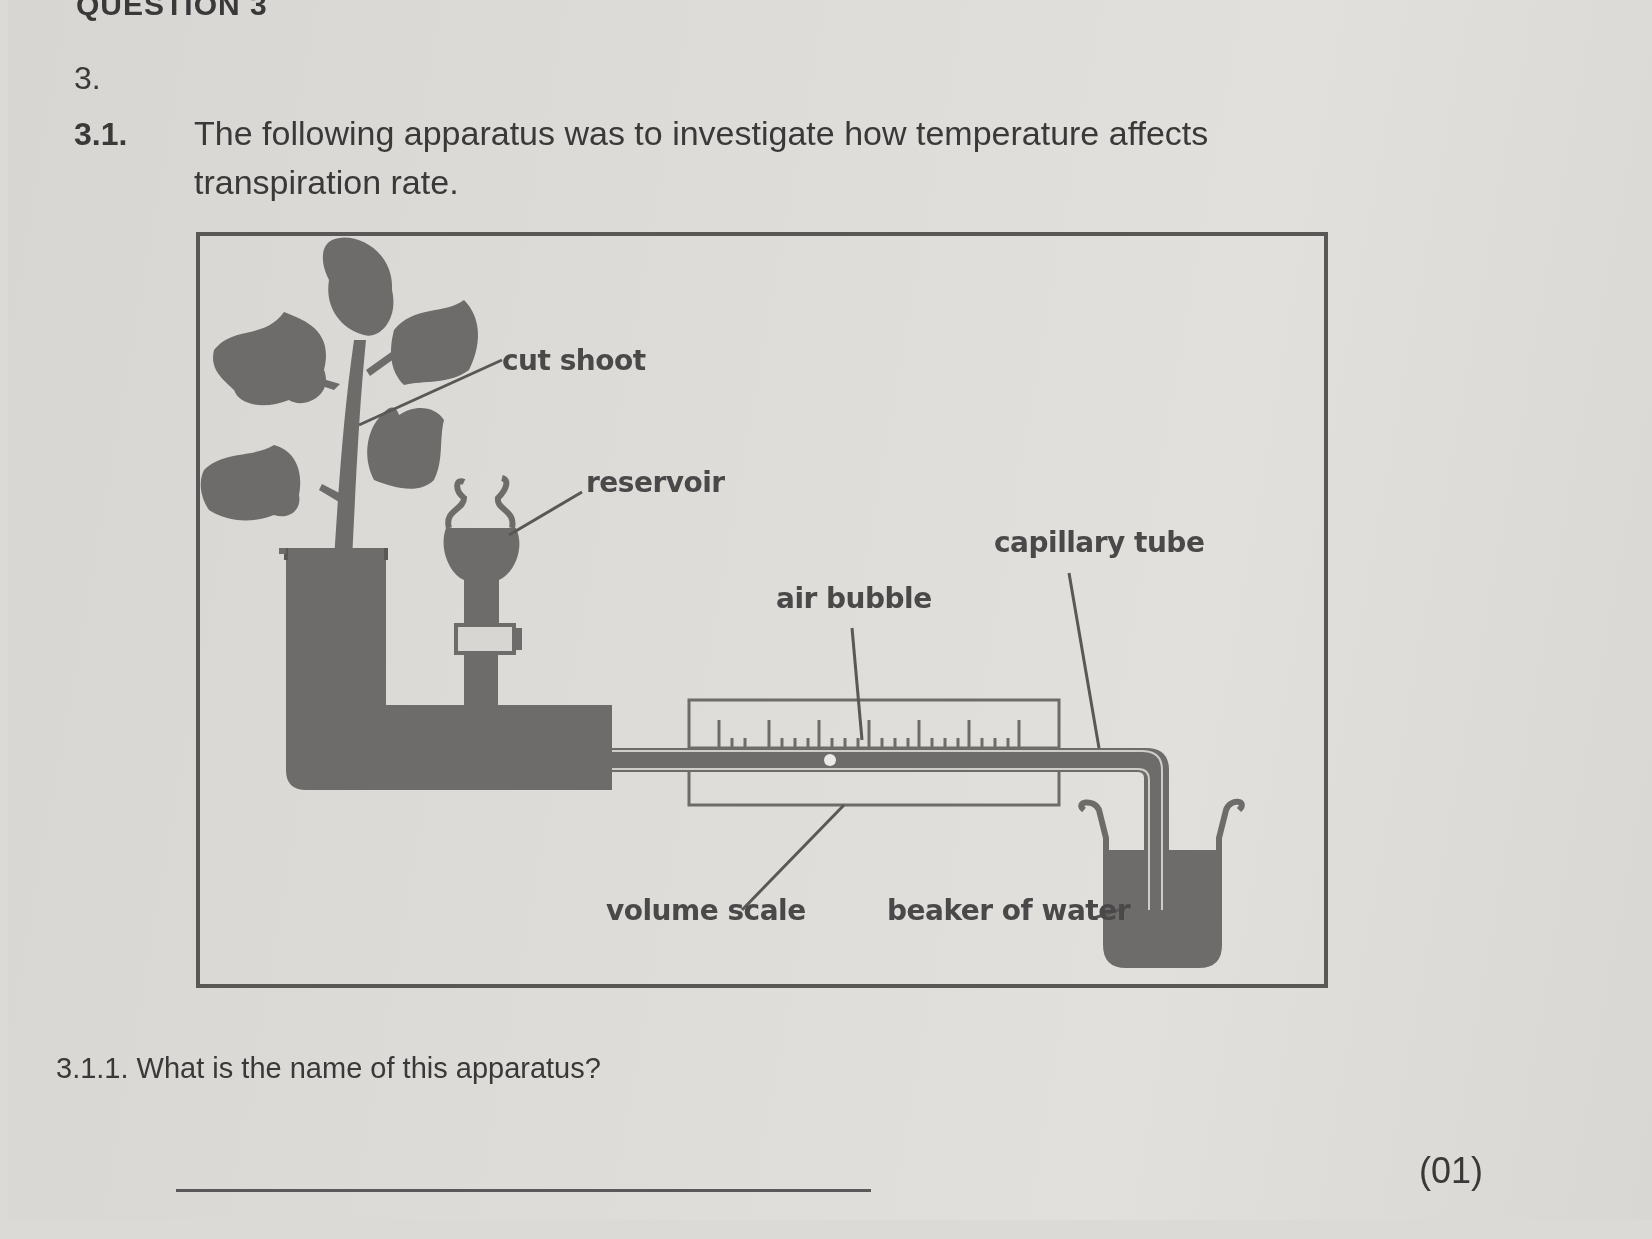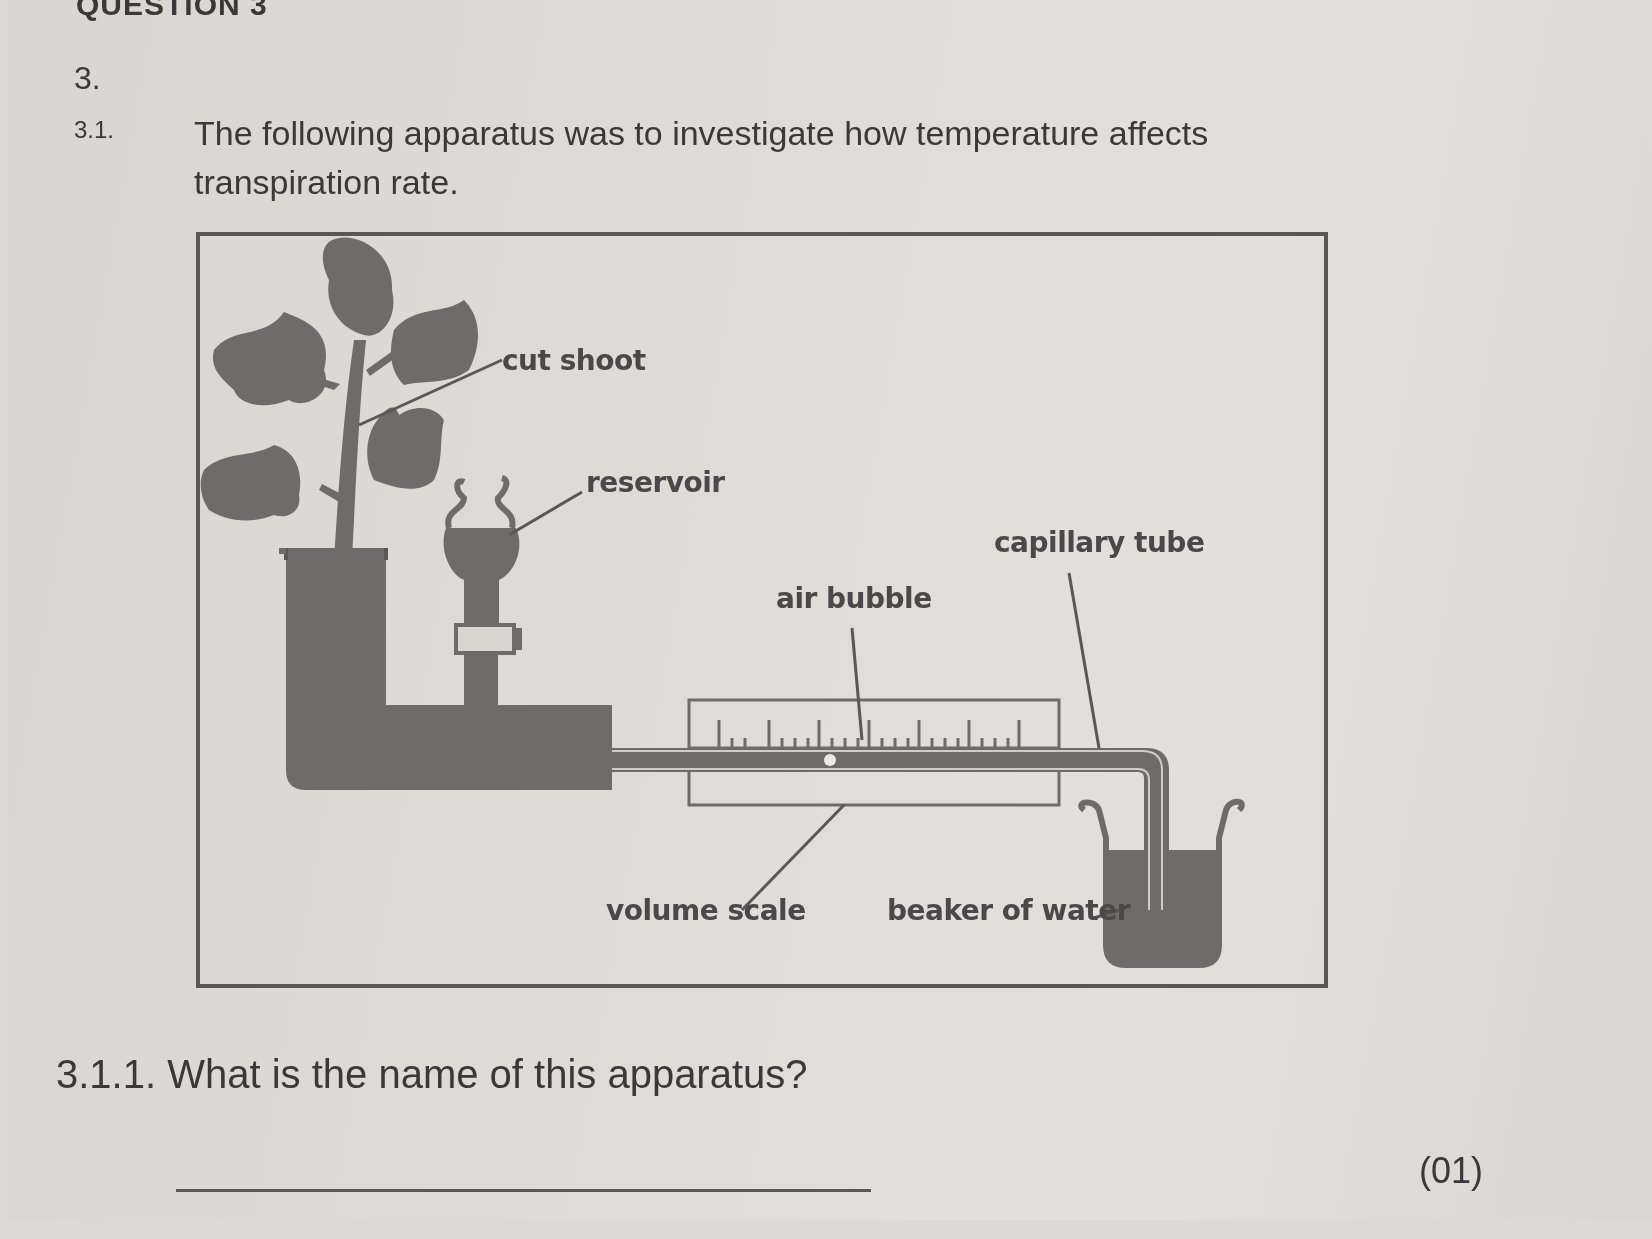--- a/index.html
+++ b/index.html
@@ -3,24 +3,24 @@
 <meta charset="utf-8">
 <style>
   html,body{margin:0;padding:0;}
   body{width:1652px;height:1239px;overflow:hidden;background:#dcdad6;position:relative;
        font-family:"Liberation Sans",sans-serif;color:#3a3838;}
   .paper{position:absolute;left:8px;top:0;width:1652px;height:1220px;
        background:linear-gradient(100deg,#d8d6d2 0%,#dedcd8 40%,#e2e0dc 70%,#d9d7d3 100%);text-align:center;}
   .t{position:absolute;white-space:nowrap;}
   .heading{left:68px;top:-12px;font-size:30px;font-weight:bold;letter-spacing:1px;}
   .num3{left:66px;top:60px;font-size:32px;}
-  .num31{left:66px;top:116px;font-size:24px;}
+  .num31{left:66px;top:116px;font-size:32px;font-weight:bold;}
   .q31a{left:186px;top:114px;font-size:34px;}
   .q31b{left:186px;top:163px;font-size:34px;}
-  .q311{left:48px;top:1052px;font-size:40px;}
+  .q311{left:48px;top:1052px;font-size:29px;}
   .marks{left:1370px;top:1150px;font-size:36px;margin-left:41px;}
   .answer-line{position:absolute;left:168px;top:1189px;width:695px;height:0;border-top:3px solid #5a5858;}
   .diagram{position:absolute;left:186px;top:230px;}
   .lbl{font-family:"DejaVu Sans",sans-serif;font-size:28px;fill:#4a4848;font-weight:bold;letter-spacing:-0.5px;}
 </style>
 </head>
 <body>
 
 <div class="paper">
 

